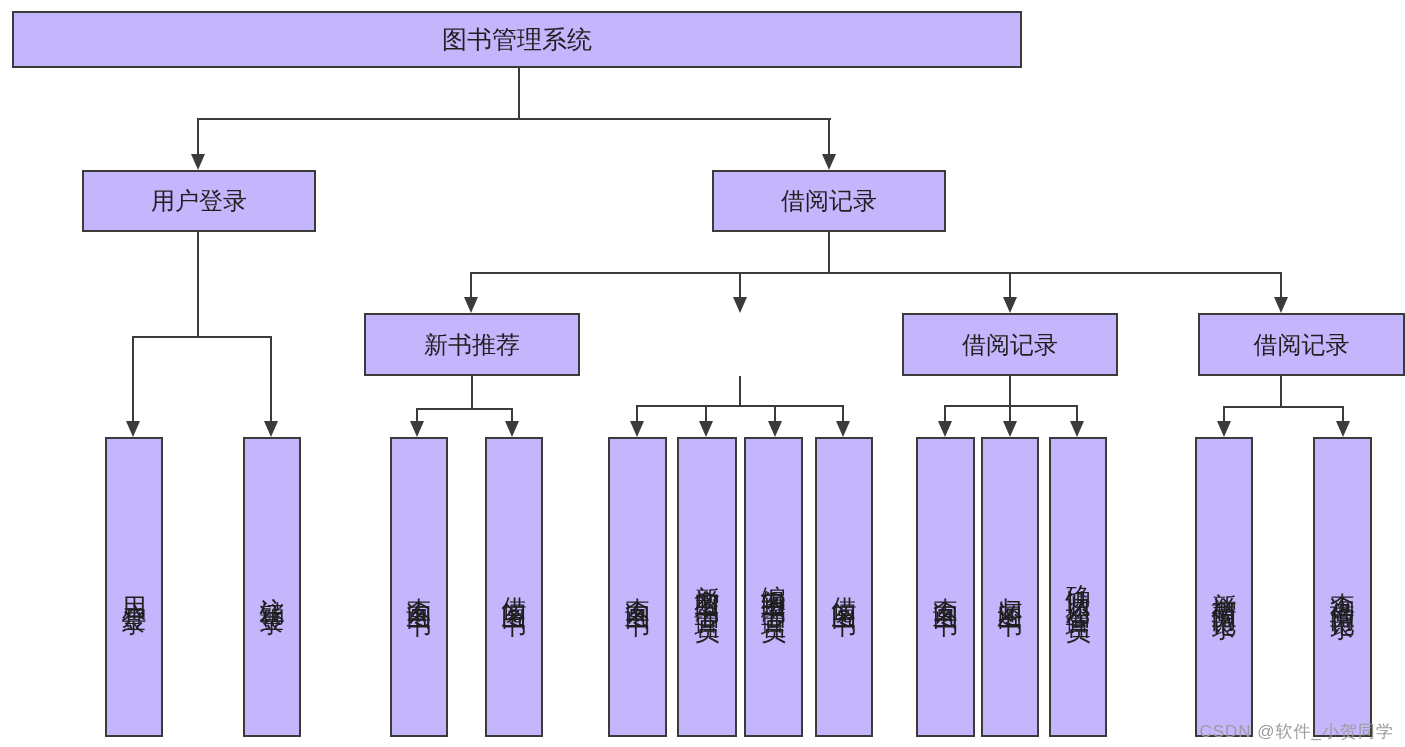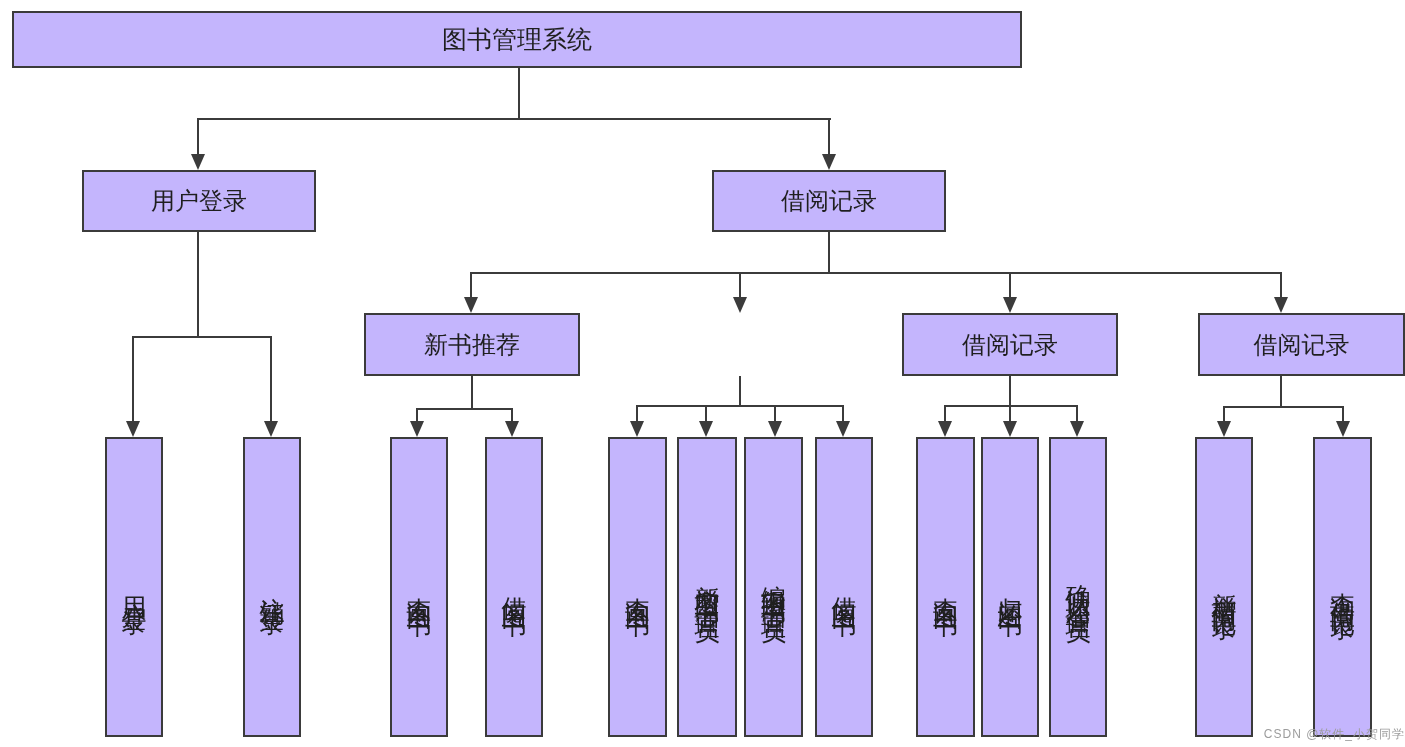--- a/index.html
+++ b/index.html
@@ -20,22 +20,22 @@
     font-size:25px; line-height:1; letter-spacing:5px;
   }
   .hline { position:absolute; height:2px; background:#3b3b3b; }
   .vline { position:absolute; width:2px;  background:#3b3b3b; }
   .arrow {
     position:absolute; width:0; height:0;
     border-left:7px solid transparent; border-right:7px solid transparent;
     border-top:16px solid #3b3b3b;
   }
   .watermark {
-    position:absolute; right:0; bottom:4px; z-index:10;
-    font-size:12px; color:#9c9c9c; letter-spacing:1px;
+    position:absolute; right:11px; bottom:4px; z-index:10;
+    font-size:17px; color:#9c9c9c; letter-spacing:1px;
   }
 </style>
 </head>
 <body>
 
 <div class="canvas">
 
   <div class="box l1" style="left:12px;top:11px;width:1010px;height:57px;">
     <span>图书管理系统</span>
   </div>

